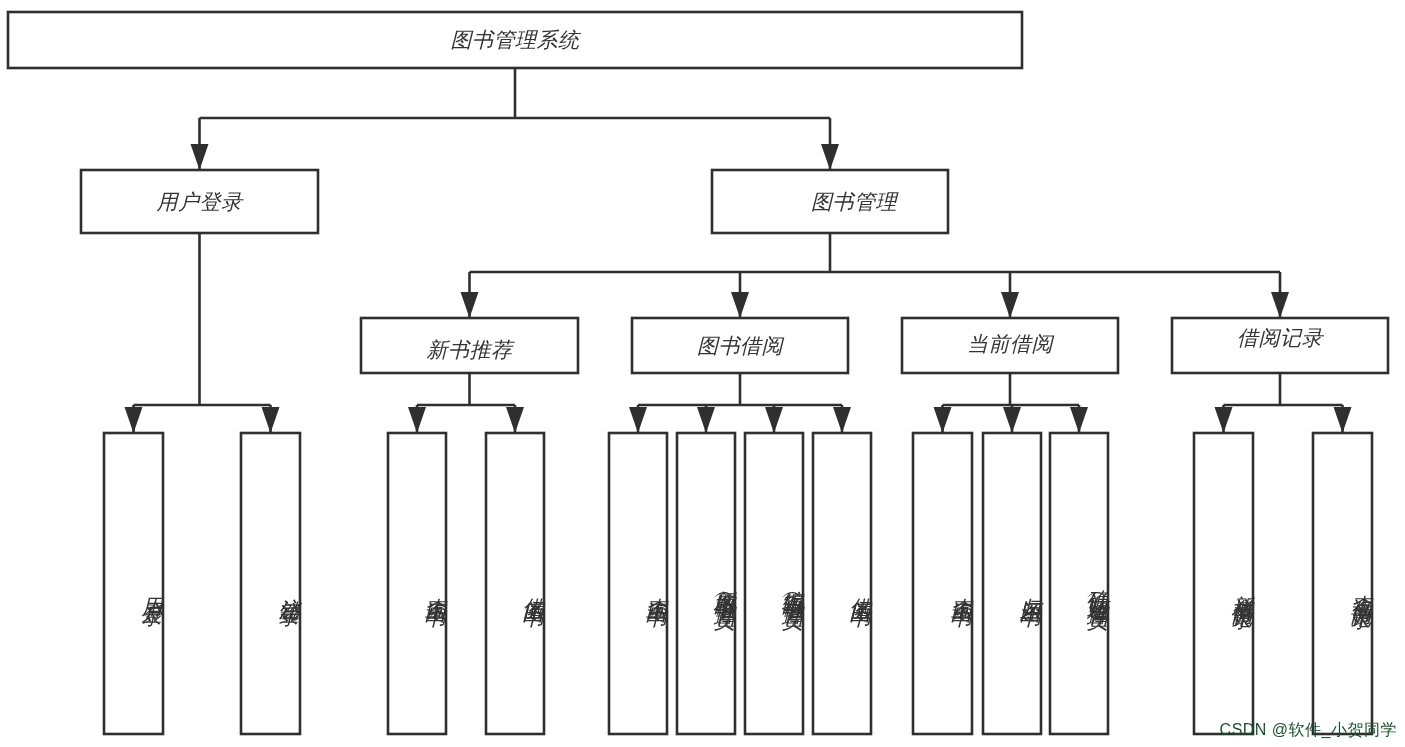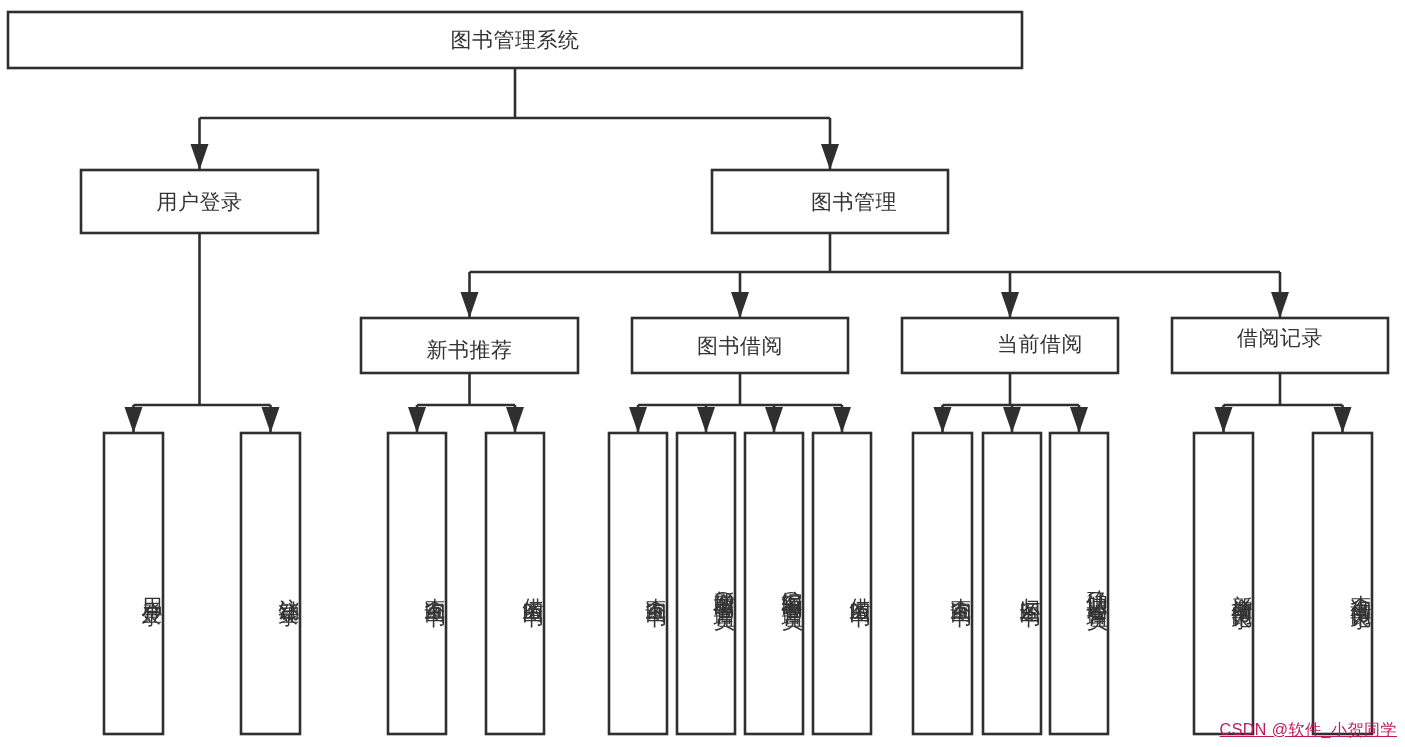--- a/index.html
+++ b/index.html
@@ -42,20 +42,21 @@
   .node-label {
     position: absolute;
     display: flex;
     align-items: center;
     justify-content: center;
     color: #333333;
     font-family: "Liberation Sans", "DejaVu Sans", sans-serif;
     text-align: center;
     pointer-events: none;
     box-sizing: border-box;
+    font-style: italic;
   }
   .node-label.horizontal {
     font-size: 21px;
     letter-spacing: 0.5px;
     line-height: 1.2;
   }
   .node-label.vertical {
     writing-mode: vertical-rl;
     text-orientation: upright;
     font-size: 21px;
@@ -63,25 +64,24 @@
     line-height: 1.0;
     padding-top: 6px;
     align-items: flex-start;
     justify-content: center;
   }
   .watermark {
     position: absolute;
     right: 8px;
     bottom: 6px;
     font-size: 16px;
-    color: #be185d;
+    color: #14532d;
     font-family: "Liberation Sans", "DejaVu Sans", sans-serif;
     white-space: nowrap;
     letter-spacing: 0.5px;
-    text-decoration: underline;
   }
 </style>
 </head>
 <body>
 
 <div id="canvas">
 
   <svg id="diagram-svg" viewBox="0 0 1405 747">
     <g id="connectors-layer">
         <line x1="515" y1="68" x2="515" y2="118" class="connector"></line>
@@ -160,21 +160,21 @@
         <rect x="1313" y="433" width="59" height="301" class="node-box"></rect>
       </g>
   </svg>
 
   <div id="labels-layer">
       <div class="node-label horizontal" style="left: 8px; top: 12px; width: 1014px; height: 56px;">图书管理系统</div>
       <div class="node-label horizontal" style="left: 81px; top: 170px; width: 237px; height: 63px;">用户登录</div>
       <div class="node-label horizontal" style="left: 712px; top: 170px; width: 284px; height: 63px;">图书管理</div>
       <div class="node-label horizontal" style="left: 361px; top: 322px; width: 217px; height: 55px;">新书推荐</div>
       <div class="node-label horizontal" style="left: 632px; top: 318px; width: 216px; height: 55px;">图书借阅</div>
-      <div class="node-label horizontal" style="left: 932px; top: 318px; width: 216px; height: 51px; border-radius: 15px;">当前借阅</div>
+      <div class="node-label horizontal" style="left: 902px; top: 318px; width: 216px; height: 51px; border-radius: 15px;">当前借阅</div>
       <div class="node-label horizontal" style="left: 1172px; top: 318px; width: 216px; height: 39px;">借阅记录</div>
       <div class="node-label vertical" style="left: 104px; top: 433px; width: 59px; height: 301px;">用户登录</div>
       <div class="node-label vertical" style="left: 241px; top: 433px; width: 59px; height: 301px;">注销登录</div>
       <div class="node-label vertical" style="left: 388px; top: 433px; width: 58px; height: 301px;">查询图书</div>
       <div class="node-label vertical" style="left: 486px; top: 433px; width: 58px; height: 301px;">借阅图书</div>
       <div class="node-label vertical" style="left: 609px; top: 433px; width: 58px; height: 301px;">查询图书</div>
       <div class="node-label vertical" style="left: 677px; top: 433px; width: 58px; height: 301px;">新增图书（管理员）</div>
       <div class="node-label vertical" style="left: 745px; top: 433px; width: 58px; height: 301px;">编辑图书（管理员）</div>
       <div class="node-label vertical" style="left: 813px; top: 433px; width: 58px; height: 301px;">借阅图书</div>
       <div class="node-label vertical" style="left: 913px; top: 433px; width: 59px; height: 301px;">查询图书</div>

